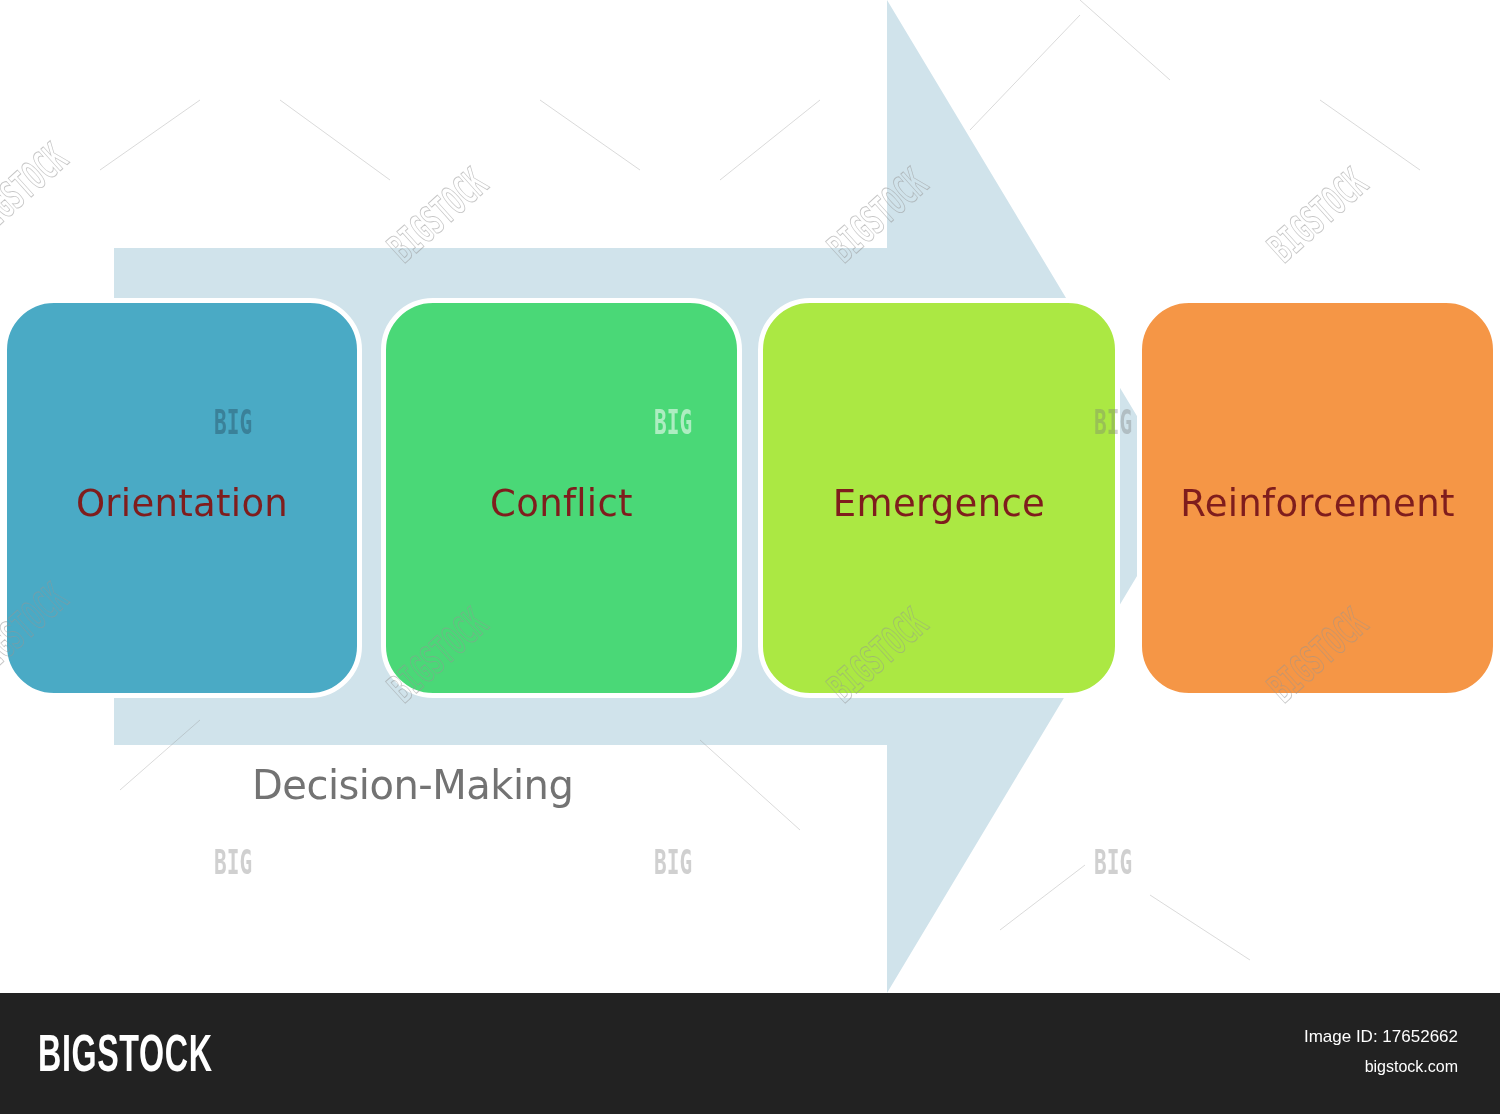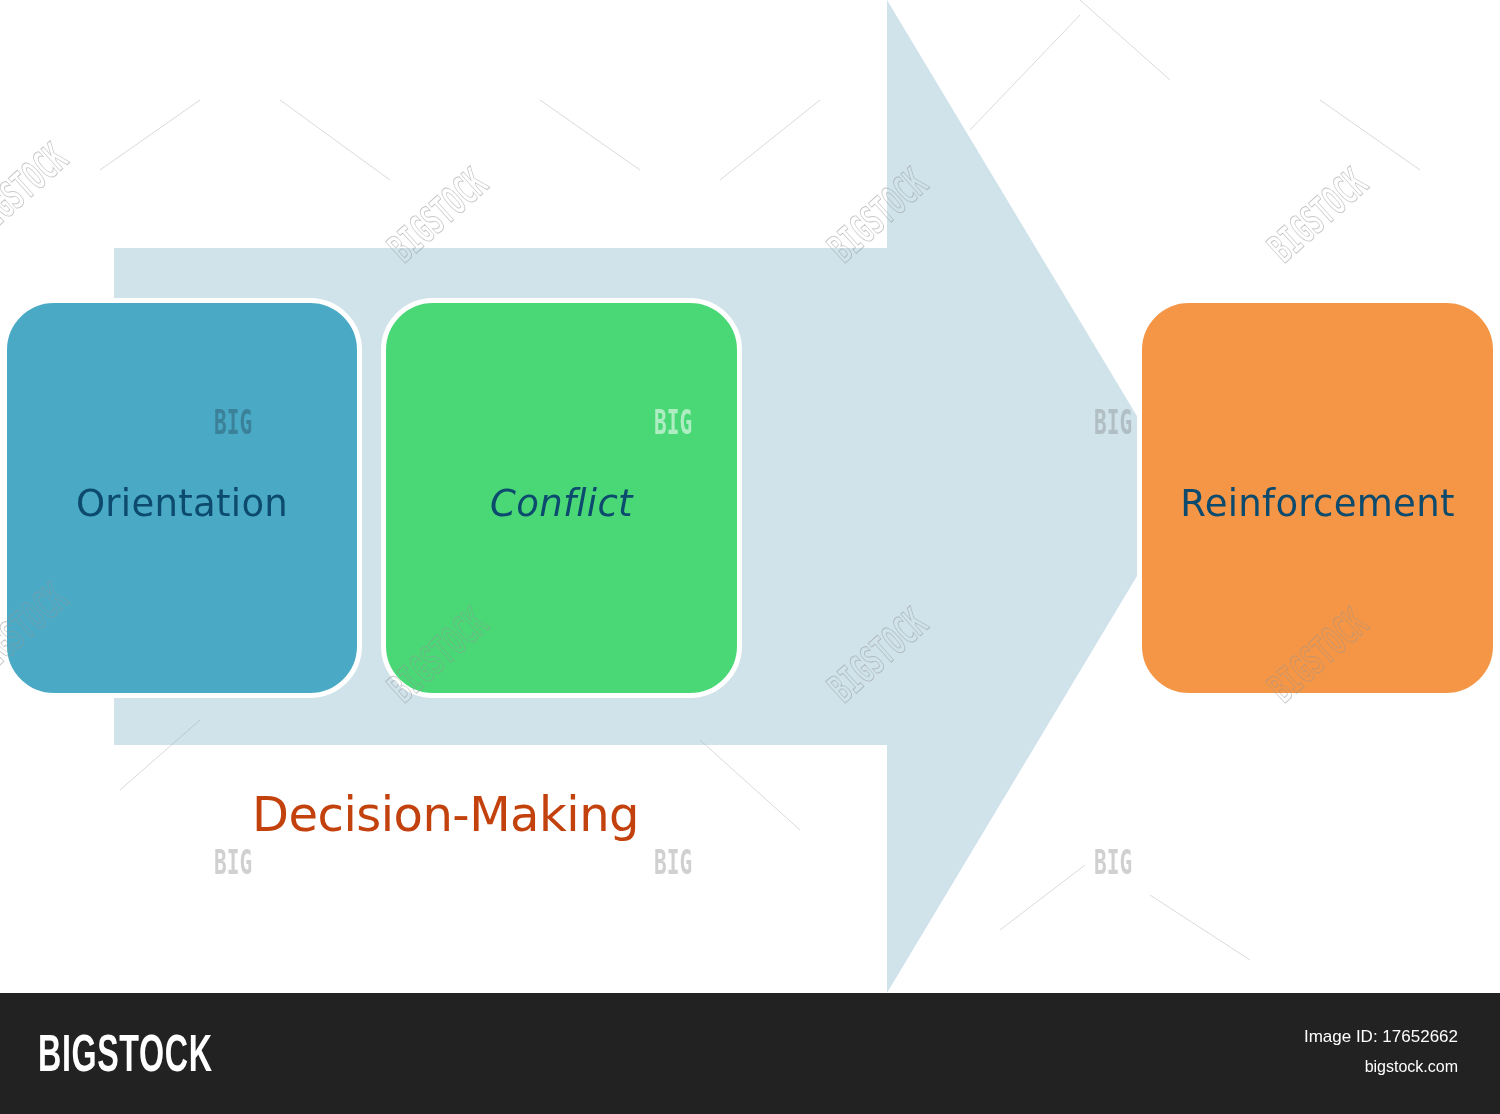--- a/index.html
+++ b/index.html
@@ -10,30 +10,29 @@
     }
     .canvas { position: absolute; left: 0; top: 0; width: 1500px; height: 993px; }
     .arrow { position: absolute; left: 0; top: 0; }
     .step {
       position: absolute; top: 298px; height: 390px;
       border: 5px solid #ffffff; border-radius: 52px;
       display: flex; align-items: center; justify-content: center;
       box-sizing: content-box;
     }
     .step-label {
-      color: #0c4a6e; font-size: 37px; letter-spacing: 0.3px;
+      color: #7f1d1d; font-size: 37px; letter-spacing: 0.3px;
       font-family: "DejaVu Sans", "Liberation Sans", sans-serif;
       margin-top: 10px;
     }
     .caption {
       position: absolute; left: 252px; top: 762px;
-      font-size: 48px; color: #c2410c;
+      font-size: 40px; color: #737373;
       font-family: "DejaVu Sans", "Liberation Sans", sans-serif;
       letter-spacing: -0.5px;
-      margin-top: 24px;
     }
     .wm-big {
       position: absolute; font-size: 34px; font-weight: bold;
       font-family: "DejaVu Sans Mono", monospace;
       transform: scaleX(0.62); transform-origin: left top;
       color: rgba(120,120,120,0.35);
     }
     .wm-diag {
       position: absolute; font-size: 40px; font-weight: bold;
       font-family: "DejaVu Sans Mono", monospace;
@@ -79,22 +78,25 @@
       <line x1="200" y1="720" x2="120" y2="790"></line>
       <line x1="700" y1="740" x2="800" y2="830"></line>
       <line x1="1000" y1="930" x2="1085" y2="865"></line>
       <line x1="1150" y1="895" x2="1250" y2="960"></line>
     </g>
   </svg>
 
   <div class="step" style="left:2px; width:350px; background:#4AAAC5;">
     <span class="step-label">Orientation</span>
   </div>
-  <div class="step" style="left:381px; width:351px; background:#4AD877;font-style:italic;">
+  <div class="step" style="left:381px; width:351px; background:#4AD877;">
     <span class="step-label">Conflict</span>
+  </div>
+  <div class="step" style="left:758px; width:352px; background:#ABE843;">
+    <span class="step-label">Emergence</span>
   </div>
   <div class="step" style="left:1137px; width:351px; background:#F59646;">
     <span class="step-label">Reinforcement</span>
   </div>
 
   <div class="caption">Decision-Making</div>
 
   <span class="wm-big" style="left:214px; top:402px; color:rgba(40,80,100,0.45);">BIG</span>
   <span class="wm-big" style="left:654px; top:402px; color:rgba(255,255,255,0.55);">BIG</span>
   <span class="wm-big" style="left:1094px; top:402px;">BIG</span>

